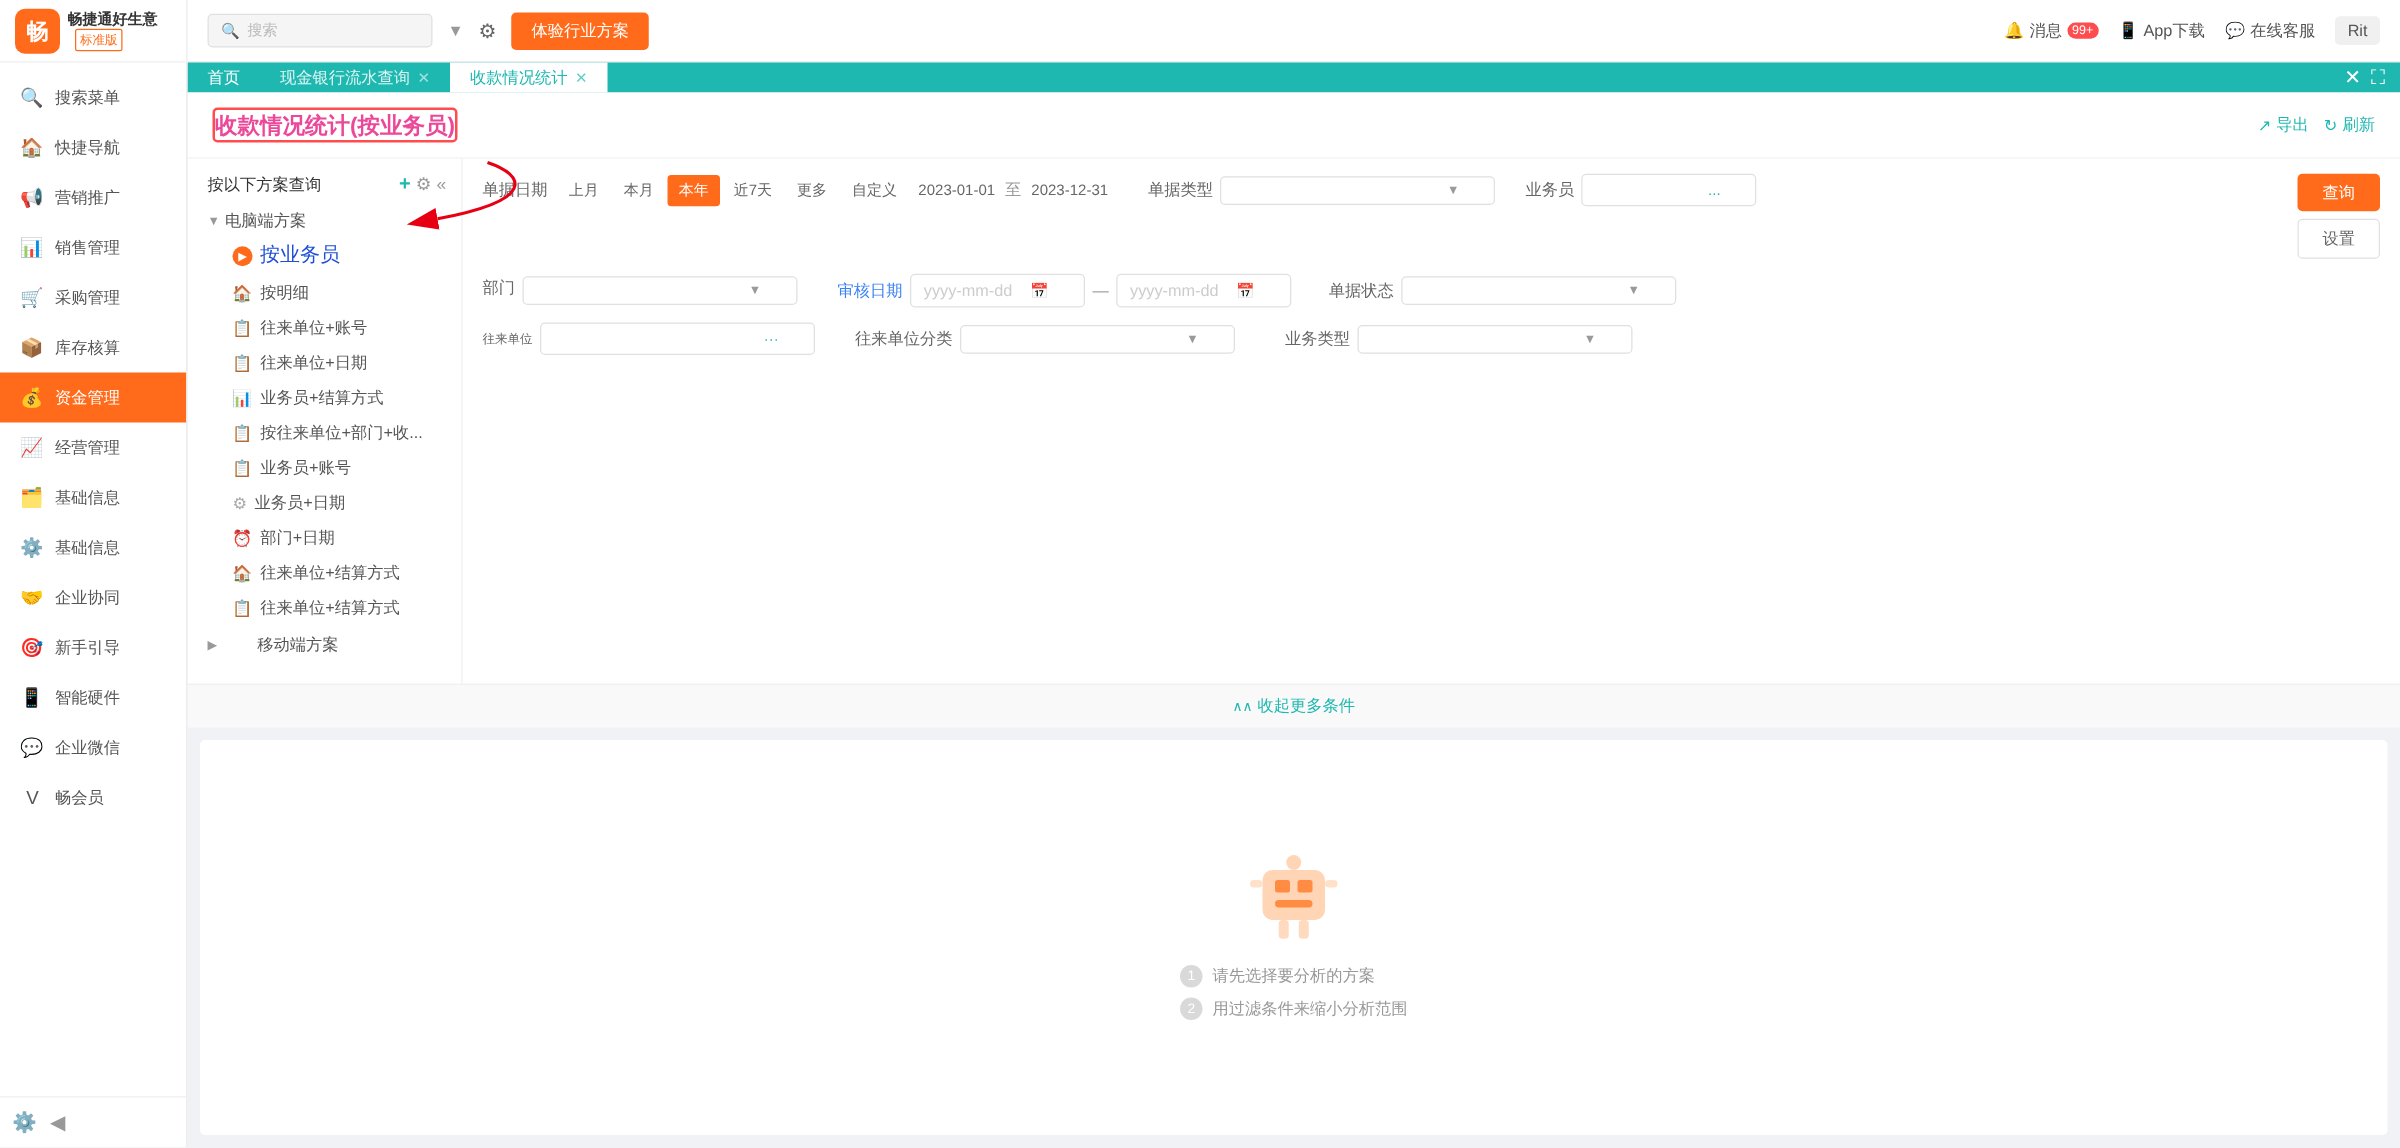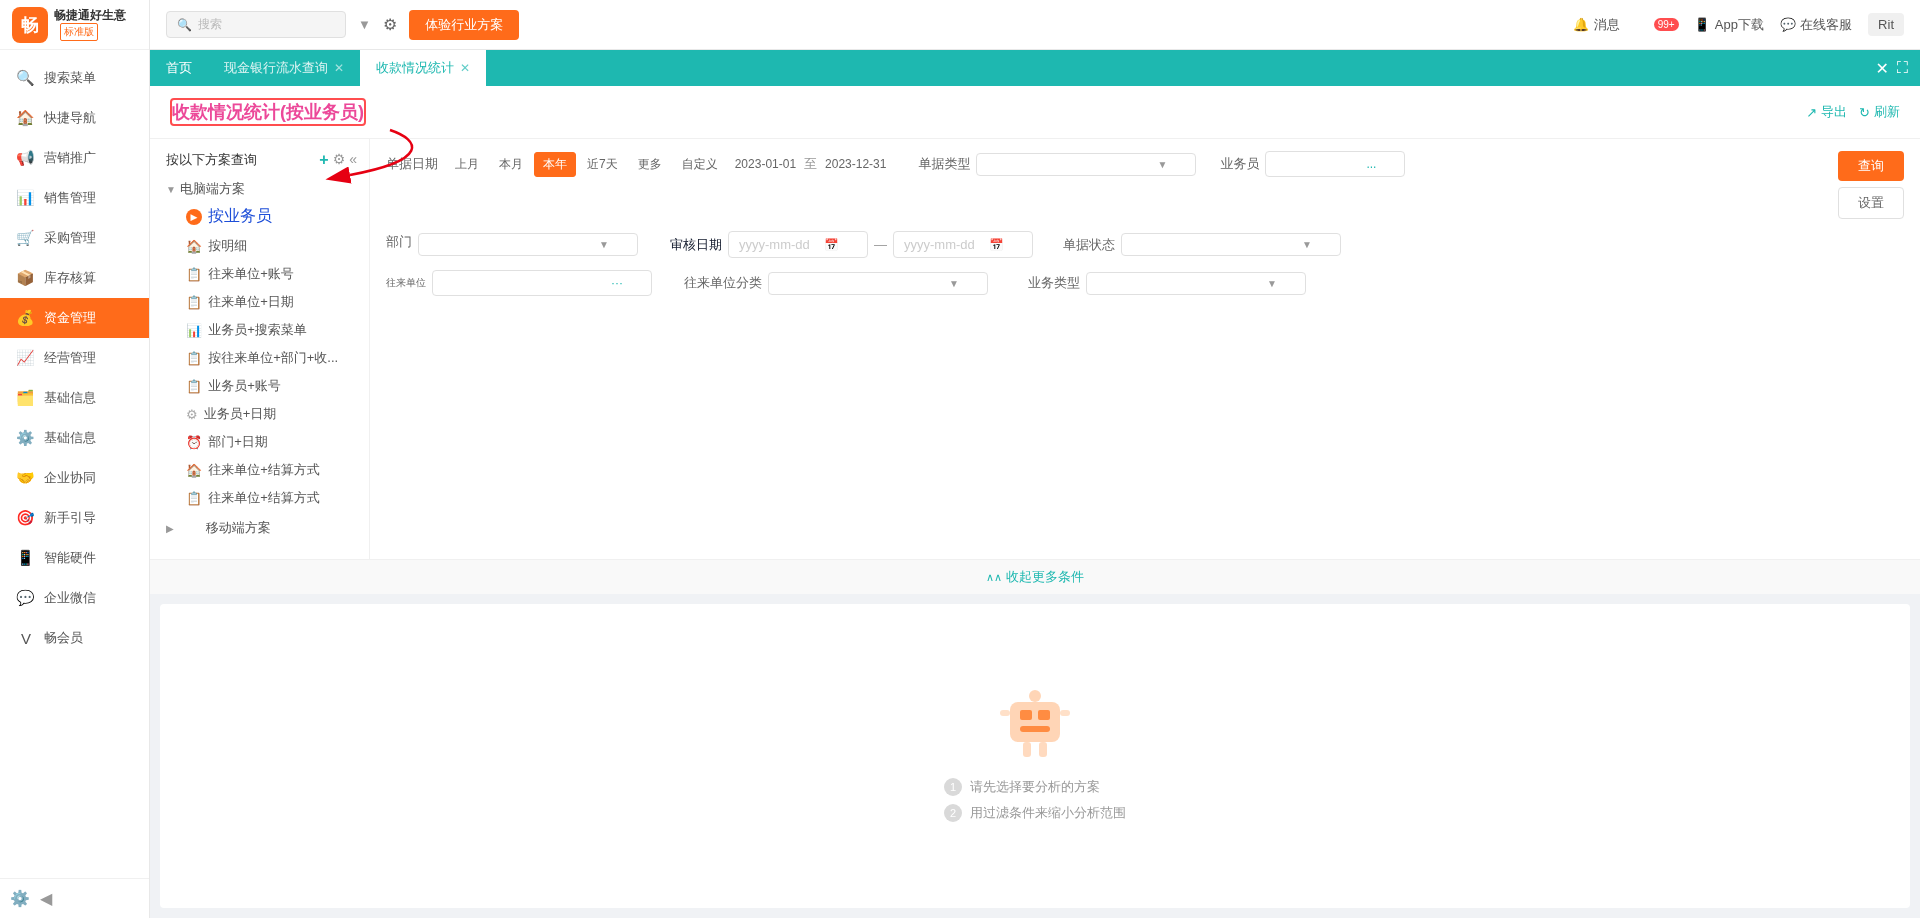--- a/index.html
+++ b/index.html
@@ -26,24 +26,24 @@
     
     .main-area { flex: 1; display: flex; flex-direction: column; overflow: hidden; }
 
     
     .topbar { height: 50px; background: #fff; display: flex; align-items: center; padding: 0 16px; border-bottom: 1px solid #e8e8e8; gap: 12px; }
     .topbar-search { background: #f5f5f5; border: 1px solid #e0e0e0; border-radius: 4px; padding: 4px 10px; font-size: 12px; color: #999; width: 180px; display: flex; align-items: center; gap: 6px; }
     .topbar-spacer { flex: 1; }
     .topbar-actions { display: flex; align-items: center; gap: 16px; }
     .topbar-btn-primary { background: #ff6b1a; color: white; border: none; border-radius: 4px; padding: 6px 16px; font-size: 13px; cursor: pointer; }
     .topbar-icon-btn { display: flex; align-items: center; gap: 4px; color: #555; font-size: 13px; cursor: pointer; }
-    .notif-badge { background: #ff4d4f; color: white; font-size: 10px; padding: 1px 4px; border-radius: 8px; margin-left: 30px; }
-
-    
-    .tabbar { height: 36px; background: #1eb8b0; display: flex; align-items: stretch; padding: 0; }
+    .notif-badge { background: #ff4d4f; color: white; font-size: 10px; padding: 1px 4px; border-radius: 8px; }
+
+    
+    .tabbar { height: 24px; background: #1eb8b0; display: flex; align-items: stretch; padding: 0; }
     .tab { display: flex; align-items: center; padding: 0 16px; color: rgba(255,255,255,0.85); font-size: 13px; cursor: pointer; gap: 6px; }
     .tab.home { color: white; font-weight: 500; }
     .tab.active { background: white; color: #1eb8b0; font-weight: 500; }
     .tab .close-btn { font-size: 12px; color: inherit; opacity: 0.7; }
     .tabbar-spacer { flex: 1; }
     .tabbar-right { display: flex; align-items: center; padding: 0 12px; gap: 8px; }
     .tabbar-right-btn { color: white; font-size: 16px; cursor: pointer; }
 
     
     .content { flex: 1; background: #f0f2f5; overflow: hidden; display: flex; flex-direction: column; }
@@ -274,21 +274,21 @@
               <span style="color:#555;font-size:13px;">往来单位+账号</span>
             </div>
 
             <div class="scheme-item" style="display:flex;align-items:center;gap:6px;padding:5px 8px 5px 20px;">
               <span style="color:#aaa;font-size:13px;">📋</span>
               <span style="color:#555;font-size:13px;">往来单位+日期</span>
             </div>
 
             <div class="scheme-item" style="display:flex;align-items:center;gap:6px;padding:5px 8px 5px 20px;">
               <span style="color:#aaa;font-size:13px;">📊</span>
-              <span style="color:#555;font-size:13px;">业务员+搜索菜单</span>
+              <span style="color:#555;font-size:13px;">业务员+结算方式</span>
             </div>
 
             <div class="scheme-item" style="display:flex;align-items:center;gap:6px;padding:5px 8px 5px 20px;">
               <span style="color:#aaa;font-size:13px;">📋</span>
               <span style="color:#555;font-size:13px;">按往来单位+部门+收...</span>
             </div>
 
             <div class="scheme-item" style="display:flex;align-items:center;gap:6px;padding:5px 8px 5px 20px;">
               <span style="color:#aaa;font-size:13px;">📋</span>
               <span style="color:#555;font-size:13px;">业务员+账号</span>
@@ -366,21 +366,21 @@
           <div style="display:flex;align-items:center;gap:16px;margin-bottom:12px;">
             <div style="display:flex;align-items:flex-start;gap:6px;">
               <span style="color:#666;font-size:13px;white-space:nowrap;">部门</span>
               <div class="filter-select filter-select-wide" style="min-width:220px;">
                 <span style="color:#ccc;"></span>
                 <span class="arrow">▼</span>
               </div>
             </div>
 
             <div style="display:flex;align-items:center;gap:6px;margin-left:16px;">
-              <span style="color:#0f172a;font-size:13px;white-space:nowrap;">审核日期</span>
+              <span style="color:#3b82f6;font-size:13px;white-space:nowrap;">审核日期</span>
               <div class="filter-select" style="min-width:140px;">
                 <span style="color:#ccc;font-size:13px;">yyyy-mm-dd</span>
                 <span style="color:#ccc;font-size:12px;">📅</span>
               </div>
               <span style="color:#999;">—</span>
               <div class="filter-select" style="min-width:140px;">
                 <span style="color:#ccc;font-size:13px;">yyyy-mm-dd</span>
                 <span style="color:#ccc;font-size:12px;">📅</span>
               </div>
 

